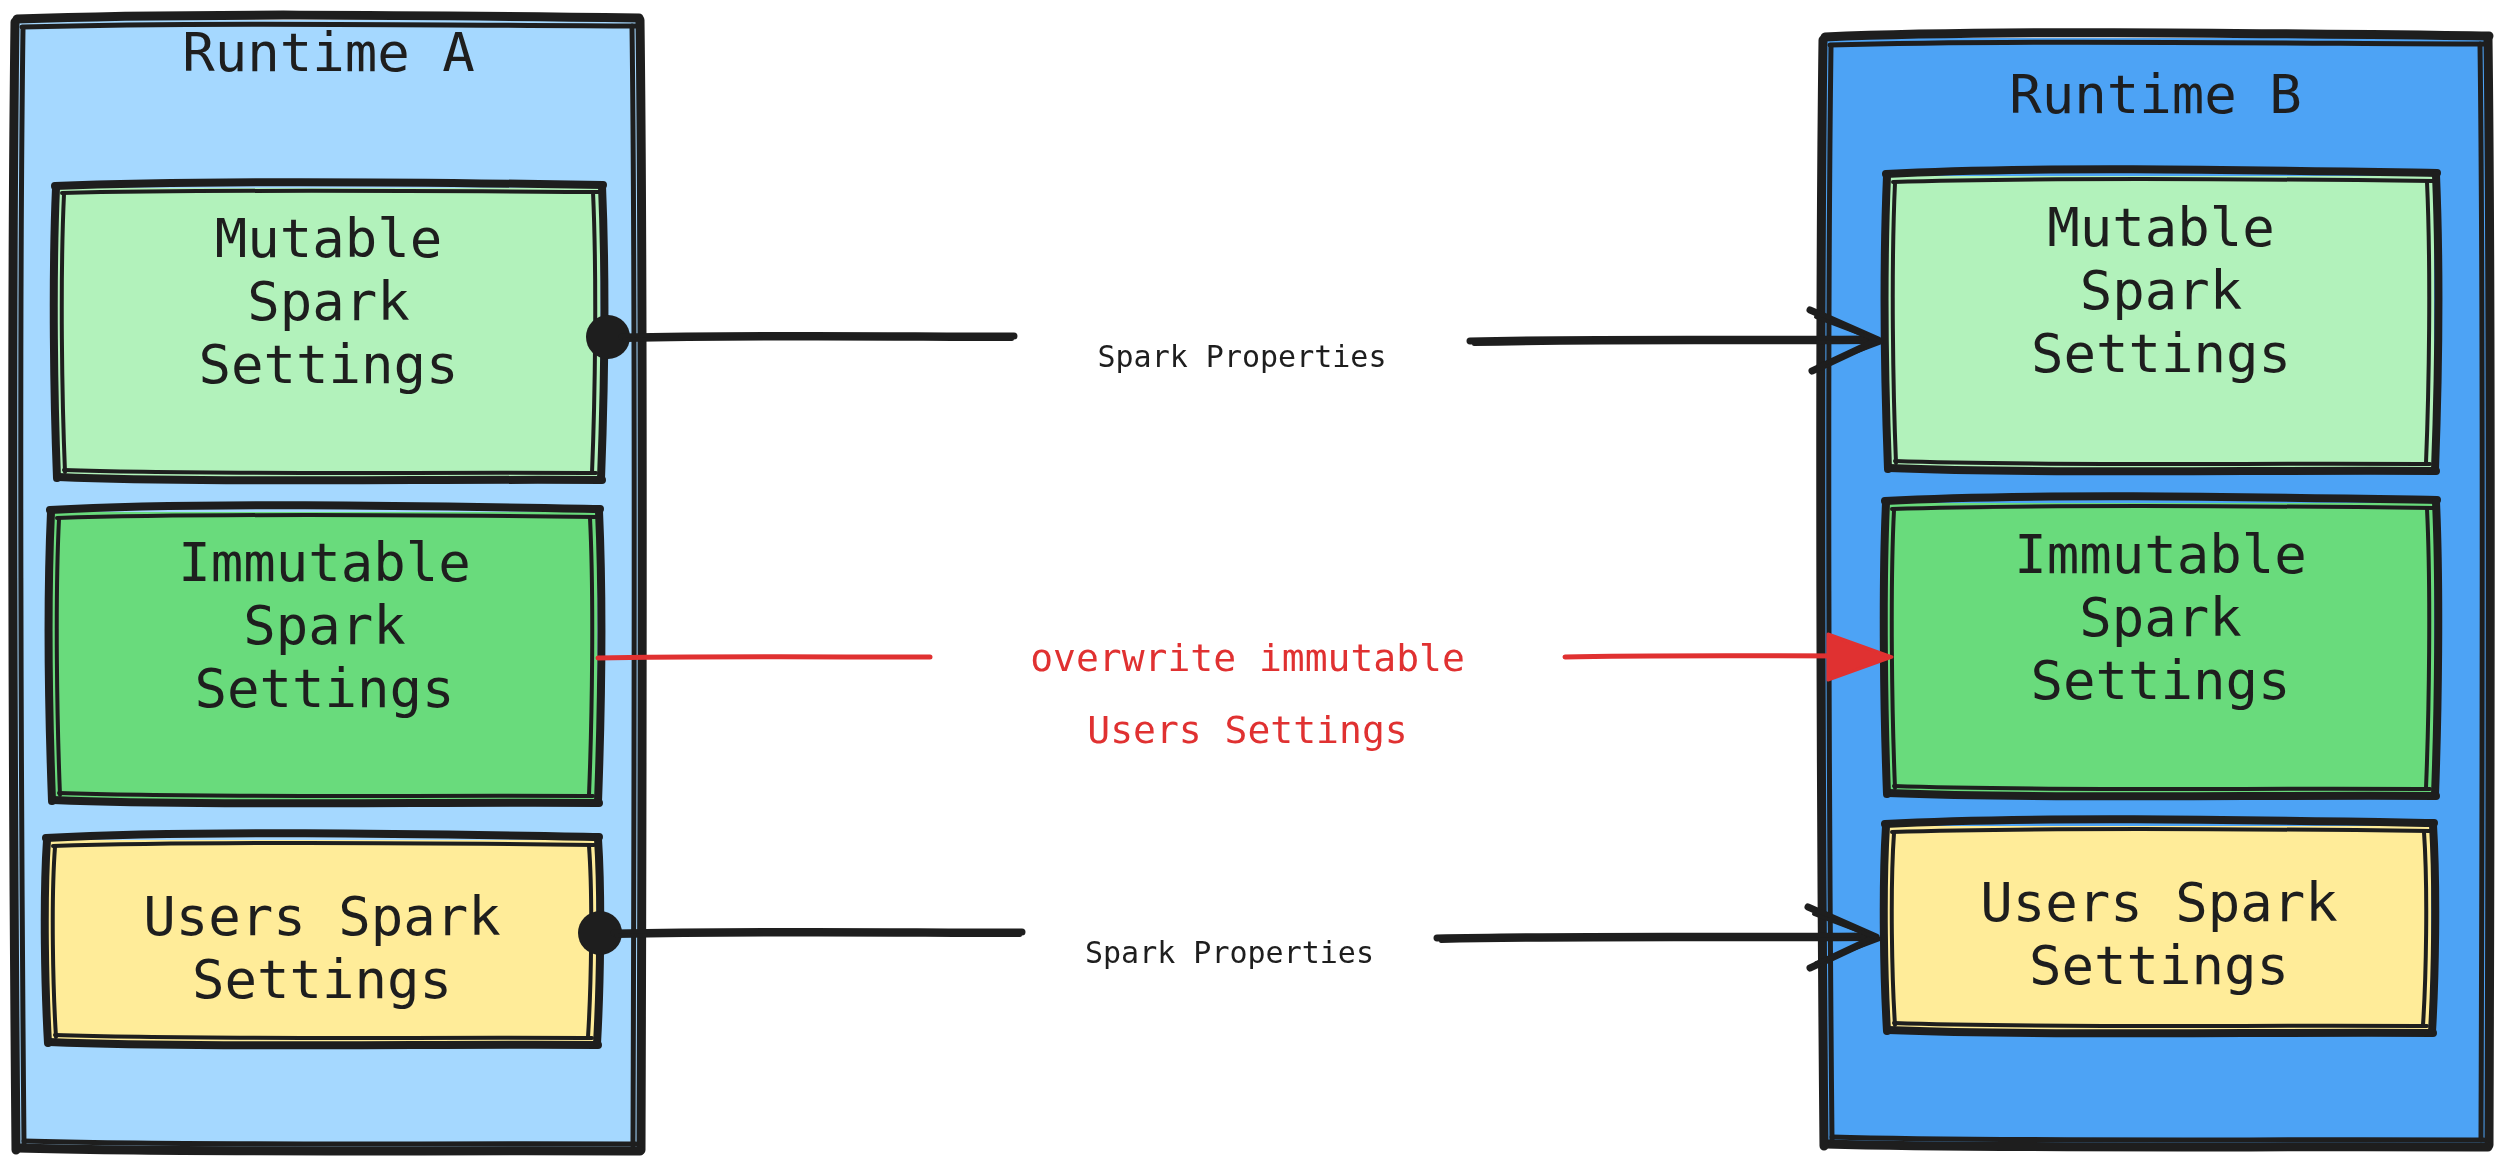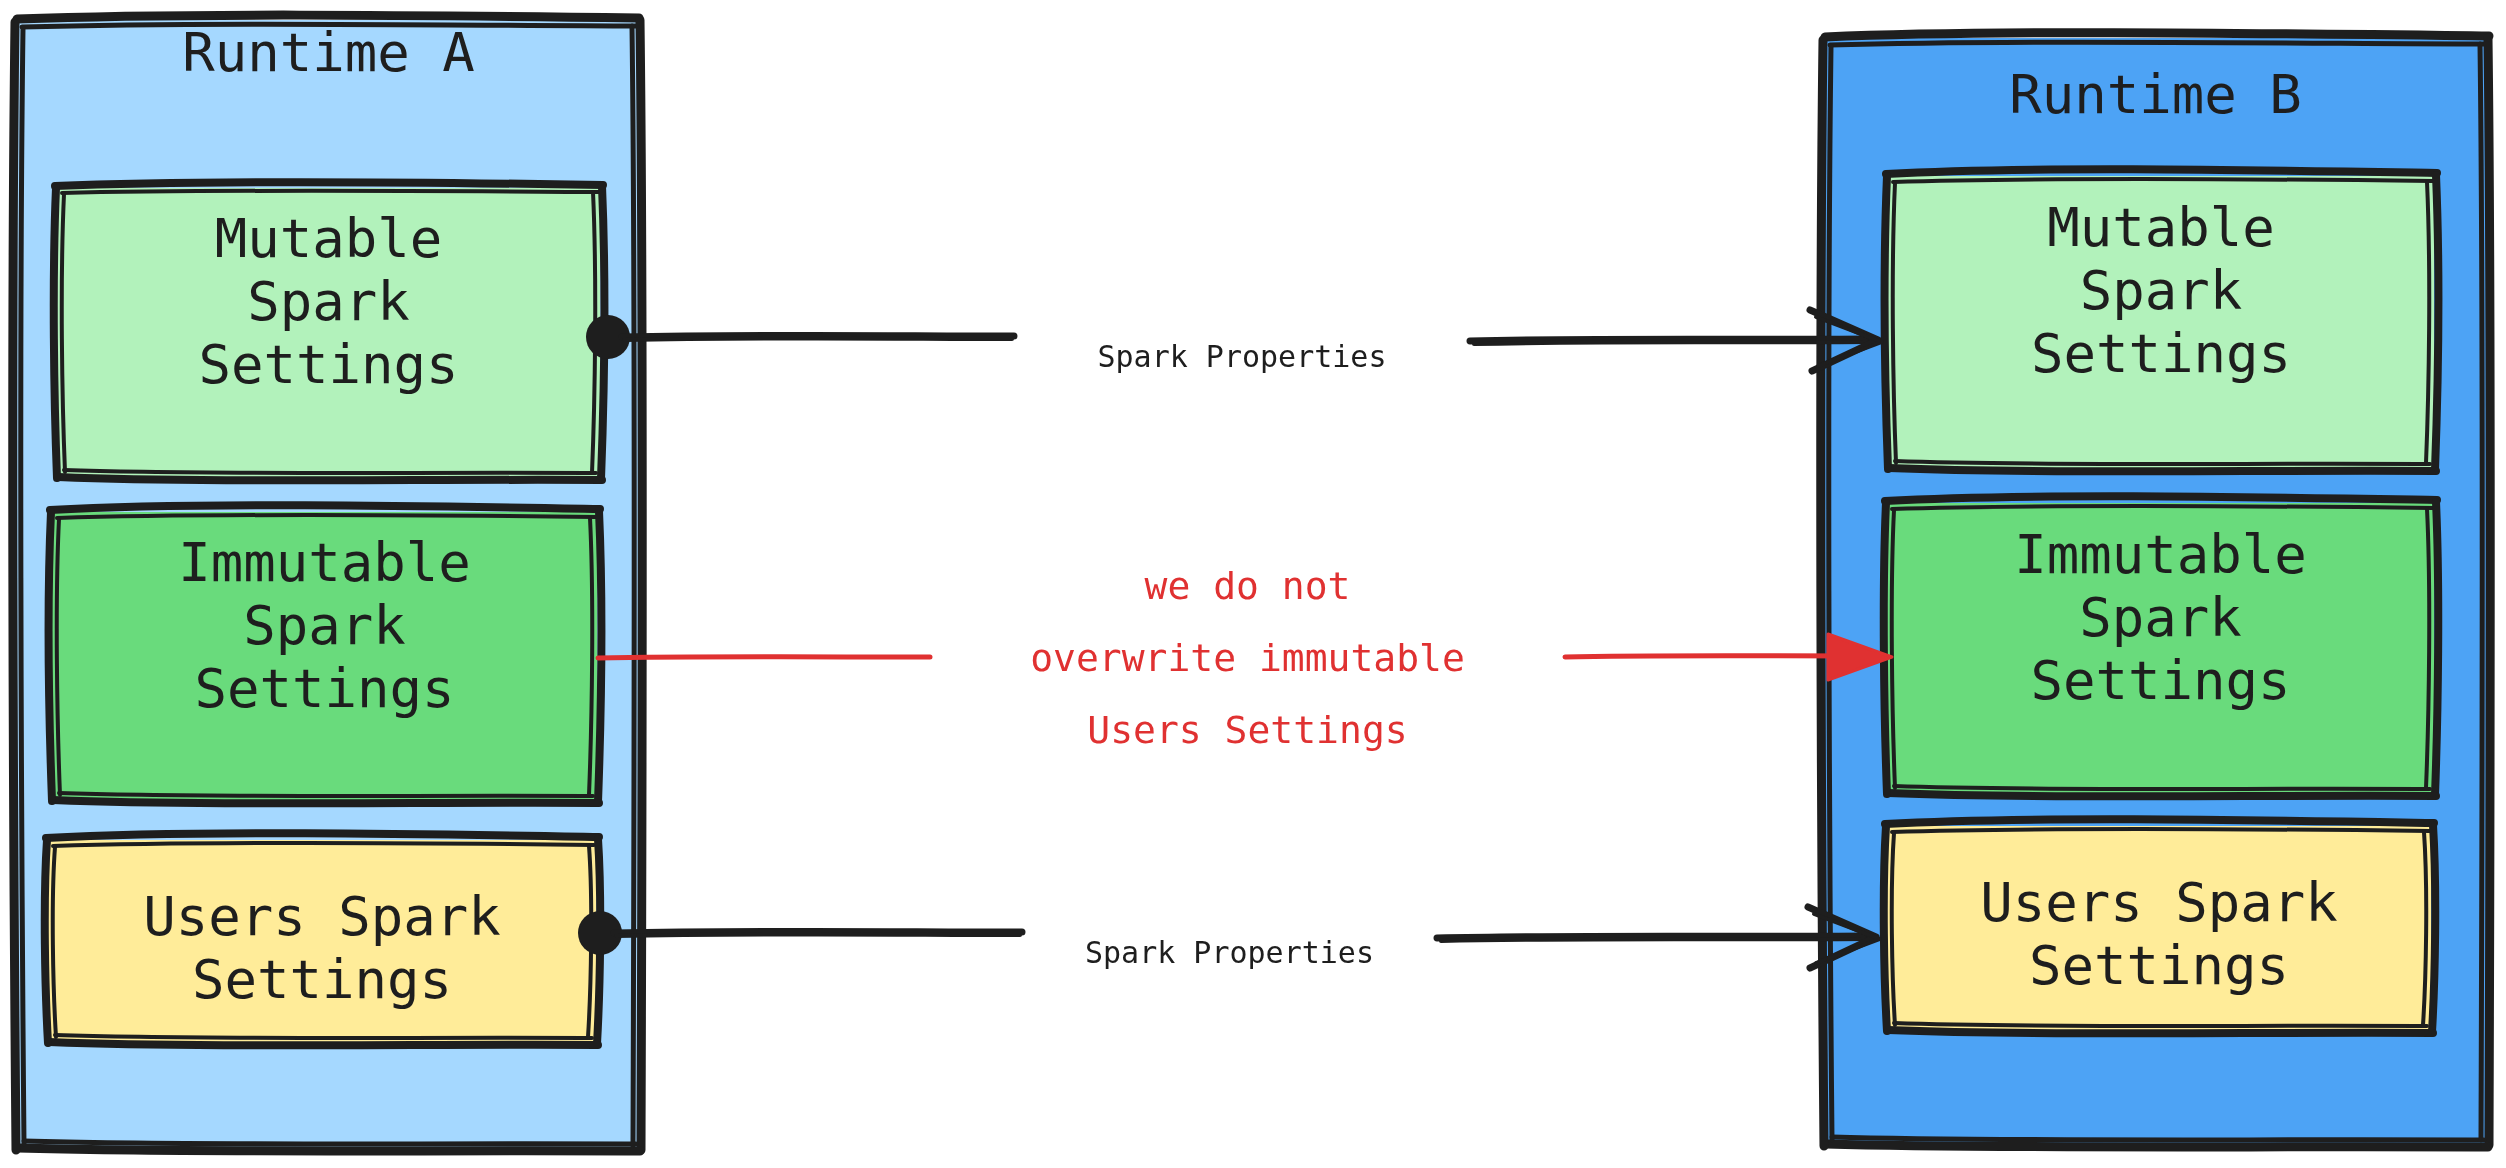--- a/index.html
+++ b/index.html
@@ -207,19 +207,18 @@
 
   <div class="lbl box-title" style="left:1887px; top:523px; width:547px;">Immutable</div>
   <div class="lbl box-title" style="left:1887px; top:586px; width:547px;">Spark</div>
   <div class="lbl box-title" style="left:1887px; top:649px; width:547px;">Settings</div>
 
   <div class="lbl box-title" style="left:1887px; top:871px; width:544px;">Users Spark</div>
   <div class="lbl box-title" style="left:1887px; top:934px; width:544px;">Settings</div>
 
   <div class="lbl edge-label" style="left:1014px; top:338px; width:456px;">Spark Properties</div>
 
-  <div class="lbl edge-label-red" style="left:930px; top:562px; width:635px;">we do not</div>
   <div class="lbl edge-label-red" style="left:930px; top:634px; width:635px;">overwrite immutable</div>
   <div class="lbl edge-label-red" style="left:930px; top:706px; width:635px;">Users Settings</div>
 
   <div class="lbl edge-label" style="left:1022px; top:934px; width:415px;">Spark Properties</div>
 
 </div>
 
 </body></html>

